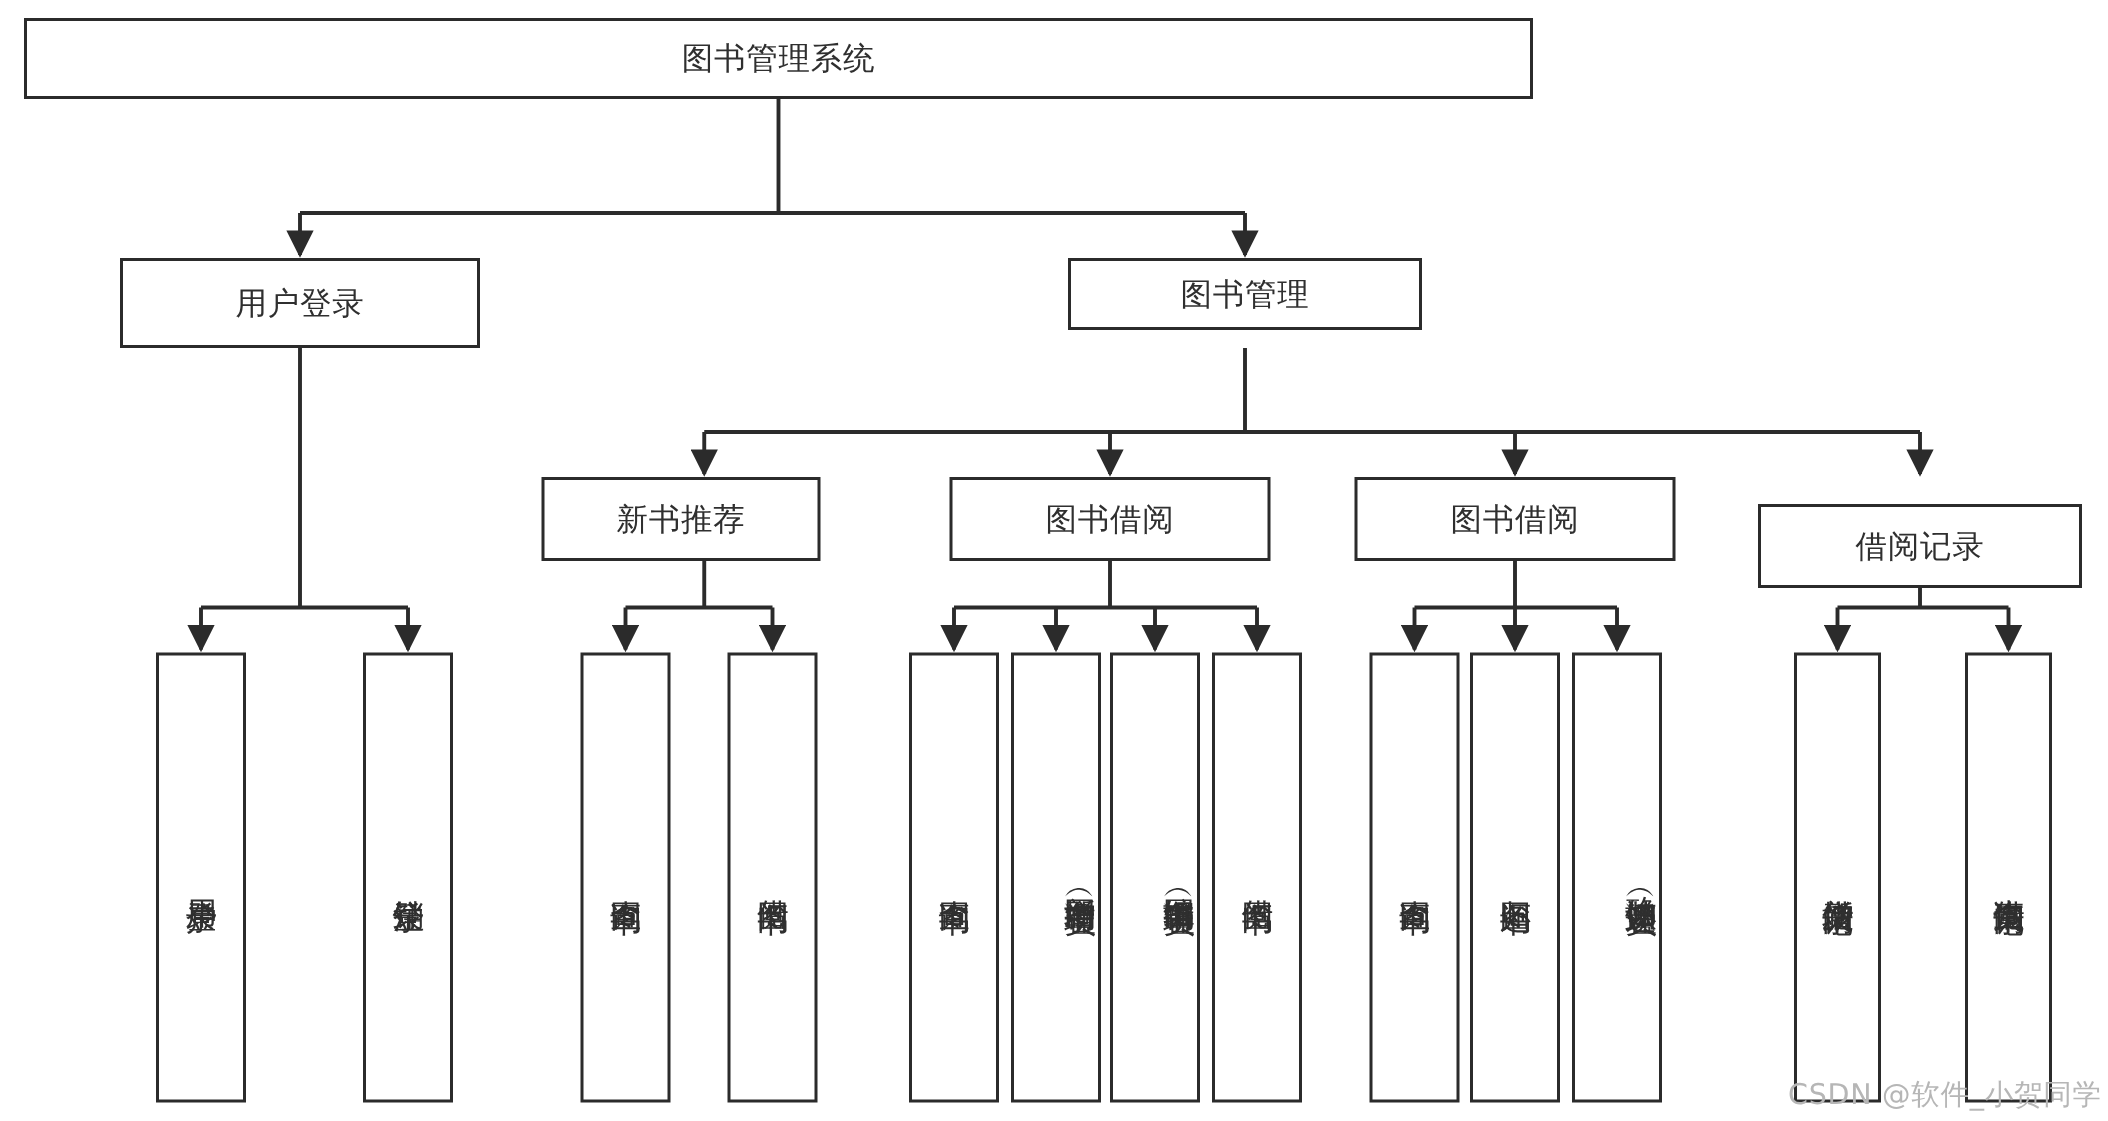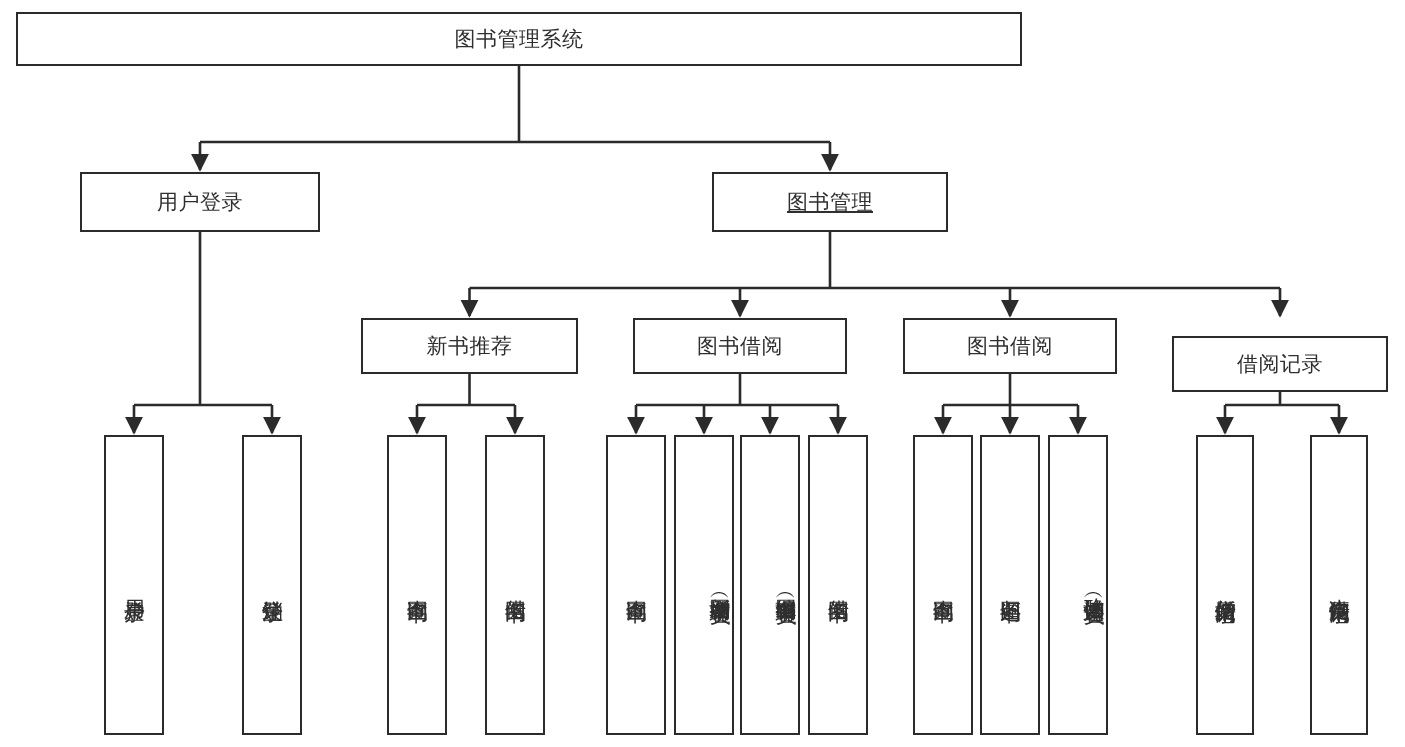--- a/index.html
+++ b/index.html
@@ -113,24 +113,24 @@
       </g>
   </svg>
 
   <div id="node-layer">
       <div class="node horiz" style="left: 16px; top: 12px; width: 1006px; height: 54px;">
         <span class="node-label">图书管理系统</span>
       </div>
       <div class="node horiz" style="left: 80px; top: 172px; width: 240px; height: 60px;">
         <span class="node-label">用户登录</span>
       </div>
-      <div class="node horiz" style="left: 712px; top: 172px; width: 236px; height: 60px; text-decoration: underline;">
+      <div class="node horiz" style="left: 712px; top: 172px; width: 236px; height: 48px;">
         <span class="node-label">图书管理</span>
       </div>
-      <div class="node horiz" style="left: 361px; top: 318px; width: 217px; height: 56px;">
+      <div class="node horiz" style="left: 361px; top: 318px; width: 186px; height: 56px;">
         <span class="node-label">新书推荐</span>
       </div>
       <div class="node horiz" style="left: 633px; top: 318px; width: 214px; height: 56px; text-align: right;">
         <span class="node-label">图书借阅</span>
       </div>
       <div class="node horiz" style="left: 903px; top: 318px; width: 214px; height: 56px;">
         <span class="node-label">图书借阅</span>
       </div>
       <div class="node horiz" style="left: 1172px; top: 336px; width: 216px; height: 56px;">
         <span class="node-label">借阅记录</span>
@@ -169,14 +169,15 @@
         <span class="node-label">确认归还（管理员）</span>
       </div>
       <div class="node vert centered" style="left: 1196px; top: 435px; width: 58px; height: 300px;">
         <span class="node-label">新增借阅记录</span>
       </div>
       <div class="node vert centered" style="left: 1310px; top: 435px; width: 58px; height: 300px;">
         <span class="node-label">查询借阅记录</span>
       </div>
     </div>
 
+  <div class="watermark" style="left: 1192px; top: 717px;">CSDN @软件_小贺同学</div>
 
 </div>
 
 </body></html>

